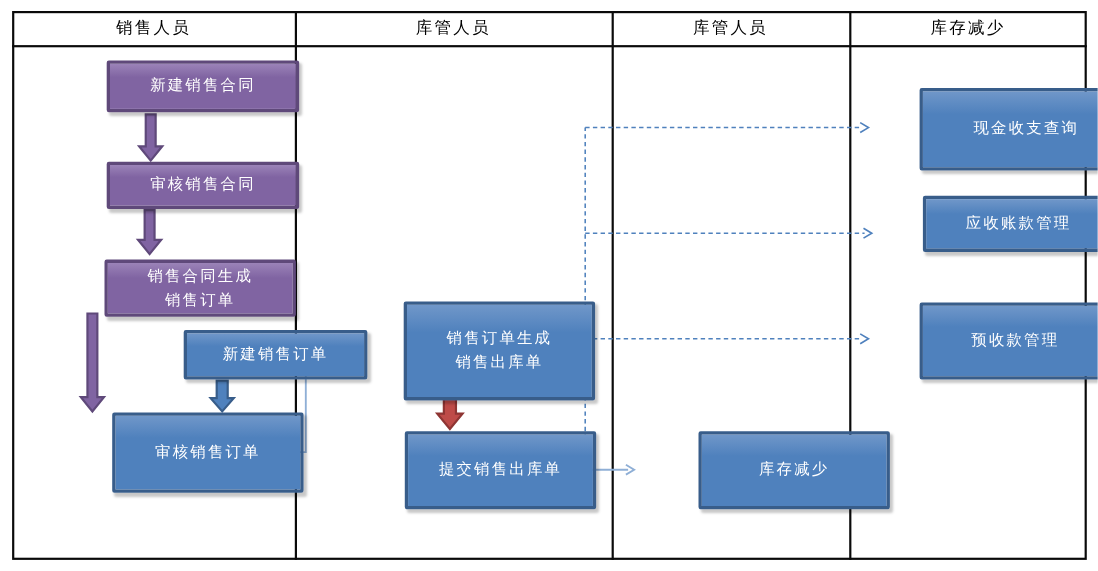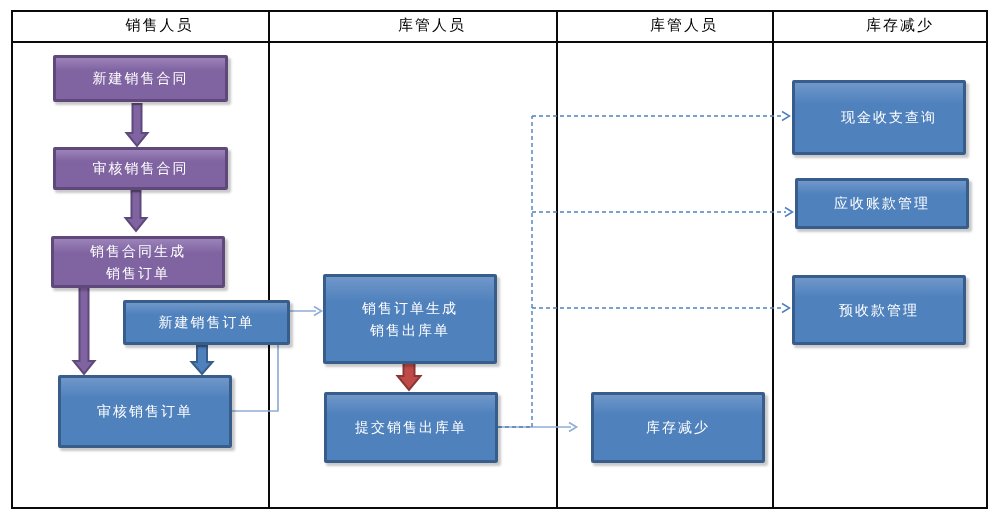--- a/index.html
+++ b/index.html
@@ -33,38 +33,38 @@
     width: 977px; height: 2px;
     background: #0a0a0a;
   }
   .lane-header {
     position: absolute;
     top: 16px;
     text-align: center;
     font-size: 15px;
     letter-spacing: 2px;
     color: #000000;
-    margin-left: 20px;
   }
 
   
   .node {
     position: absolute;
     box-sizing: border-box;
     display: flex;
     flex-direction: column;
     align-items: center;
     justify-content: center;
     color: #ffffff;
     font-size: 14px;
     letter-spacing: 2px;
     line-height: 1.6;
     text-align: right;
     border-radius: 2px;
     box-shadow: 2.5px 3px 2.5px rgba(0,0,0,0.22);
+    margin-left: 44px;
   }
   .node.purple {
     background: linear-gradient(180deg, #9b83b8 0%, var(--purple-fill) 30%);
     border: 3px solid var(--purple-border);
   }
   .node.blue {
     background: linear-gradient(180deg, #7097c9 0%, var(--blue-fill) 30%);
     border: 3px solid var(--blue-border);
   }
 

